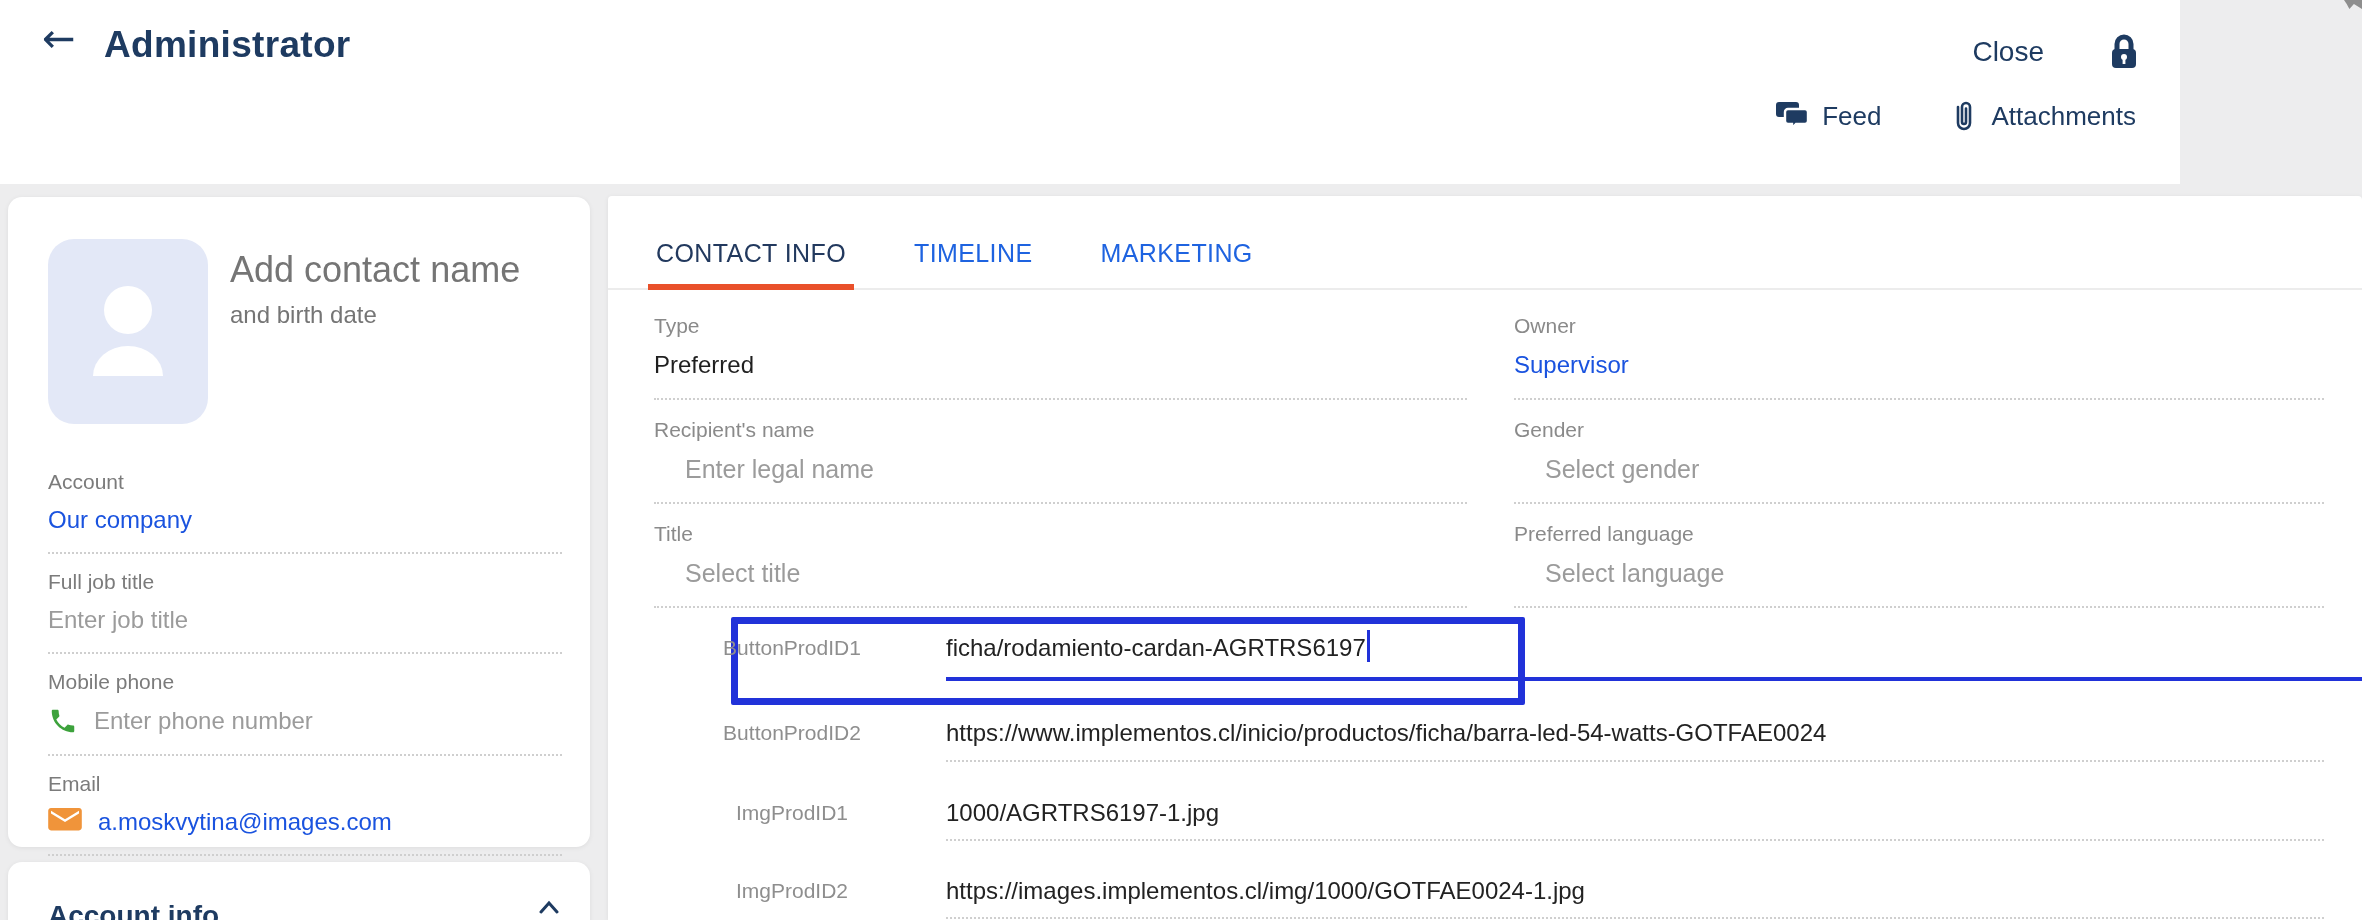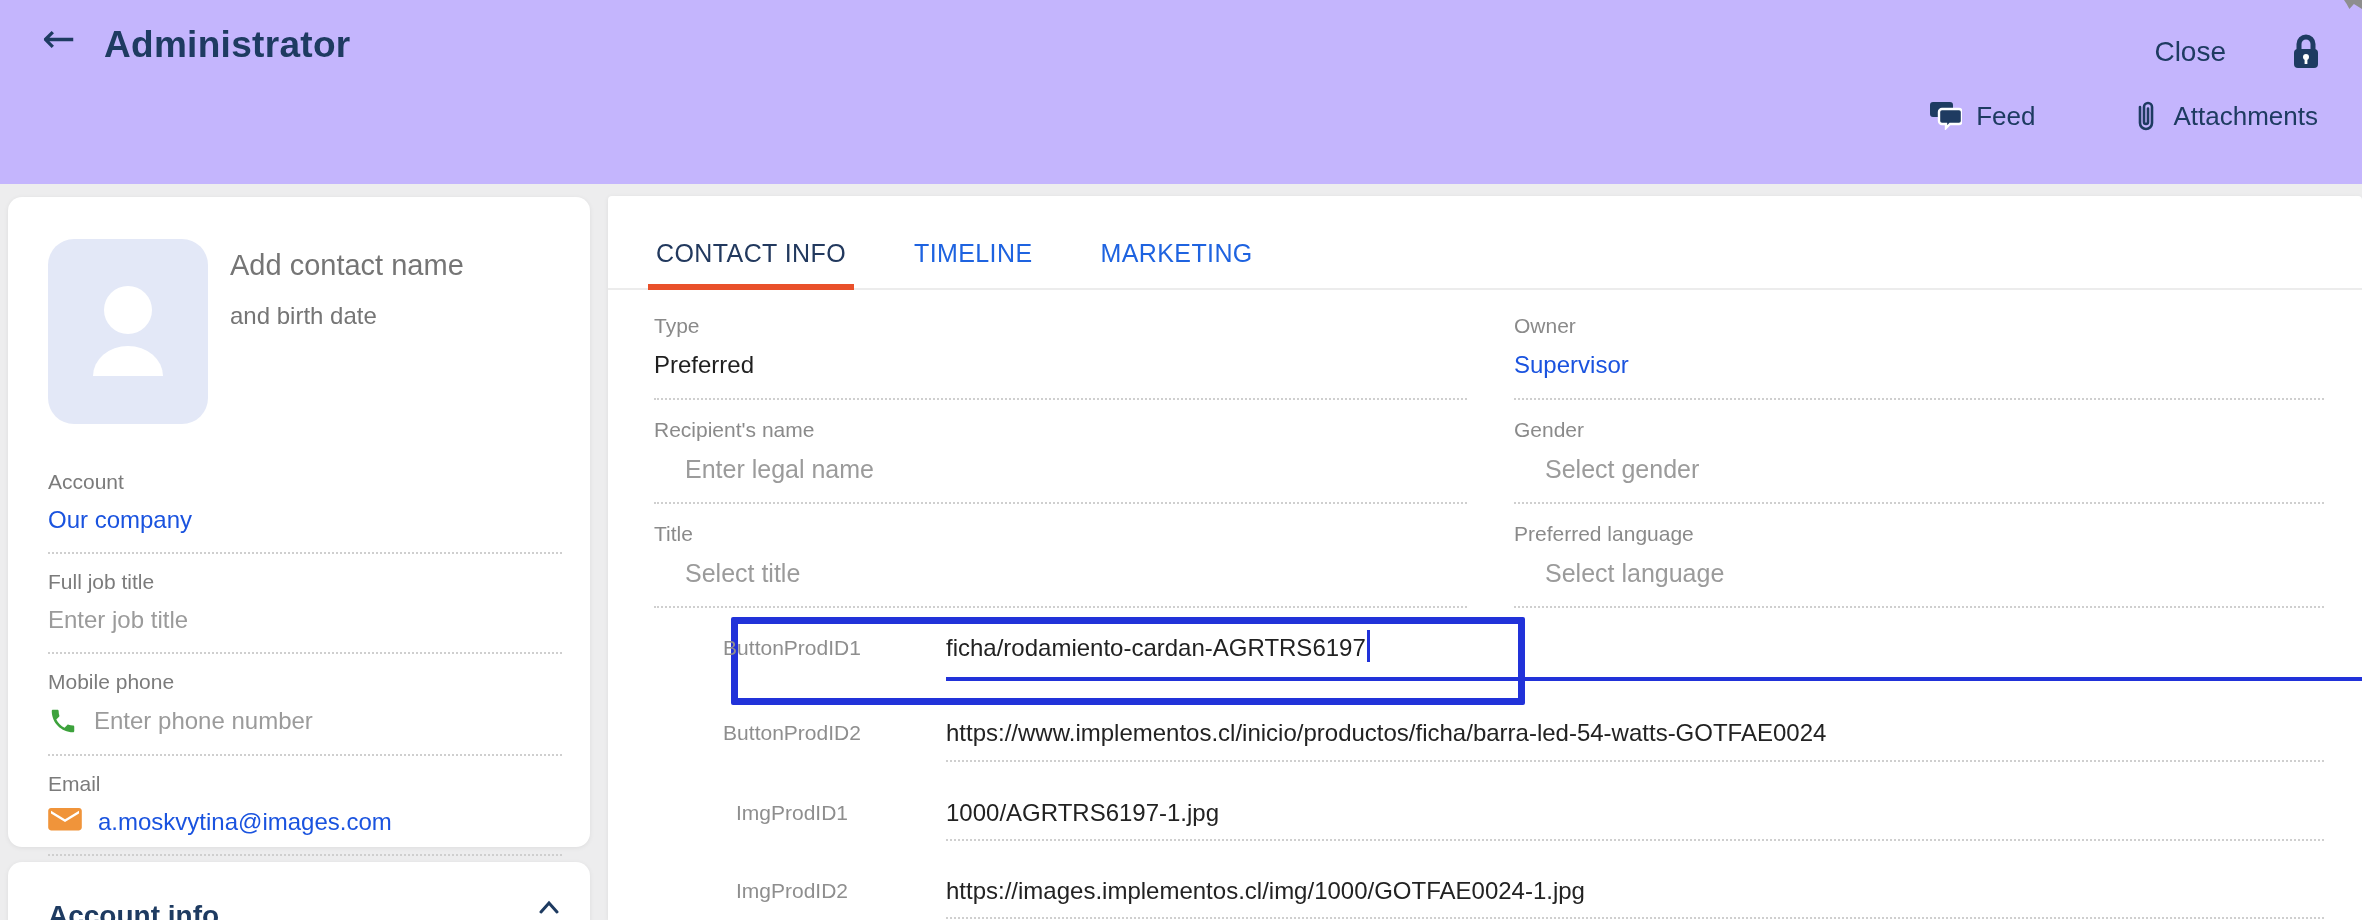--- a/index.html
+++ b/index.html
@@ -5,22 +5,22 @@
   * { margin:0; padding:0; box-sizing:border-box; }
   html,body { width:2362px; height:920px; overflow:hidden; }
   body {
     font-family:"Liberation Sans","DejaVu Sans",sans-serif;
     background:#ededee;
     position:relative;
     color:#1f1f1f;
   }
   
   .header {
-    position:absolute; top:0; left:0; width:2362px; height:184px;
-    background:#c4b5fd;
+    position:absolute; top:0; left:0; width:2180px; height:184px;
+    background:#ffffff;
   }
   .back-btn {
     position:absolute; left:42px; top:18px;
     font-size:40px; color:#1e3b61; background:none; border:none; cursor:pointer;
     font-family:"DejaVu Sans",sans-serif; line-height:1;
   }
   .back-btn::before { content:"\2190"; }
   .page-title {
     position:absolute; left:104px; top:24px;
     font-size:37px; font-weight:700; color:#1e3b61; letter-spacing:.3px;
@@ -28,42 +28,42 @@
   .close-btn {
     position:absolute; top:36px; right:136px;
     font-size:28px; color:#1e3b61; background:none; border:none; cursor:pointer;
   }
   .lock-btn {
     position:absolute; top:34px; right:40px;
     background:none; border:none; cursor:pointer; line-height:0;
   }
   .header-actions {
     position:absolute; top:100px; right:44px;
-    display:flex; gap:98px; align-items:center;
+    display:flex; gap:70px; align-items:center;
   }
   .header-action {
     display:flex; align-items:center; gap:14px;
     background:none; border:none; cursor:pointer;
     font-size:26px; color:#1e3b61; font-family:inherit;
   }
   .icon { line-height:0; display:inline-block; }
   
   .card {
     position:absolute; background:#fff; border-radius:14px;
     box-shadow:0 1px 5px rgba(0,0,0,.07);
   }
   .profile-card { left:8px; top:197px; width:582px; height:650px; padding:42px 28px 0 40px; }
   .profile-top { display:flex; gap:22px; }
   .avatar-btn {
     width:160px; height:185px; border-radius:26px; background:#e3e8f7;
     border:none; cursor:pointer; flex:none;
     display:flex; align-items:center; justify-content:center;
   }
   .profile-names { padding-top:10px; }
-  .name-line1 { font-size:29px; color:#757575; margin-bottom:20px; }
+  .name-line1 { font-size:36px; color:#757575; margin-bottom:10px; }
   .name-line2 { font-size:24px; color:#757575; }
   .side-fields { margin-top:30px; }
   .side-field { padding:16px 0 18px; border-bottom:2px dotted #cfcfcf; }
   .side-label { font-size:21px; color:#7b7b7b; margin-bottom:12px; }
   .side-value-row { display:flex; align-items:center; gap:16px; }
   .side-link { font-size:24px; color:#1a53df; text-decoration:none; cursor:pointer; }
   .side-placeholder { font-size:24px; color:#9b9b9b; cursor:text; }
   .account-card { left:8px; top:862px; width:582px; height:120px; padding:38px 30px 0 40px; }
   .account-title-row { display:flex; justify-content:space-between; align-items:flex-start; }
   .account-title { font-size:28px; font-weight:700; color:#1e3b61; }

